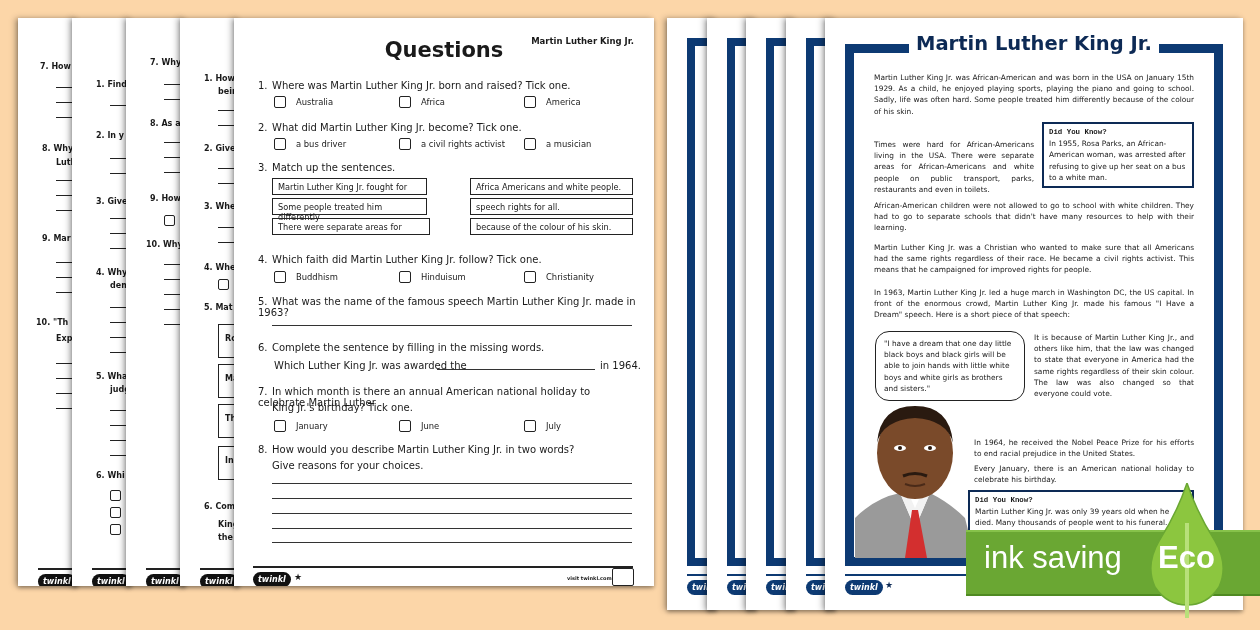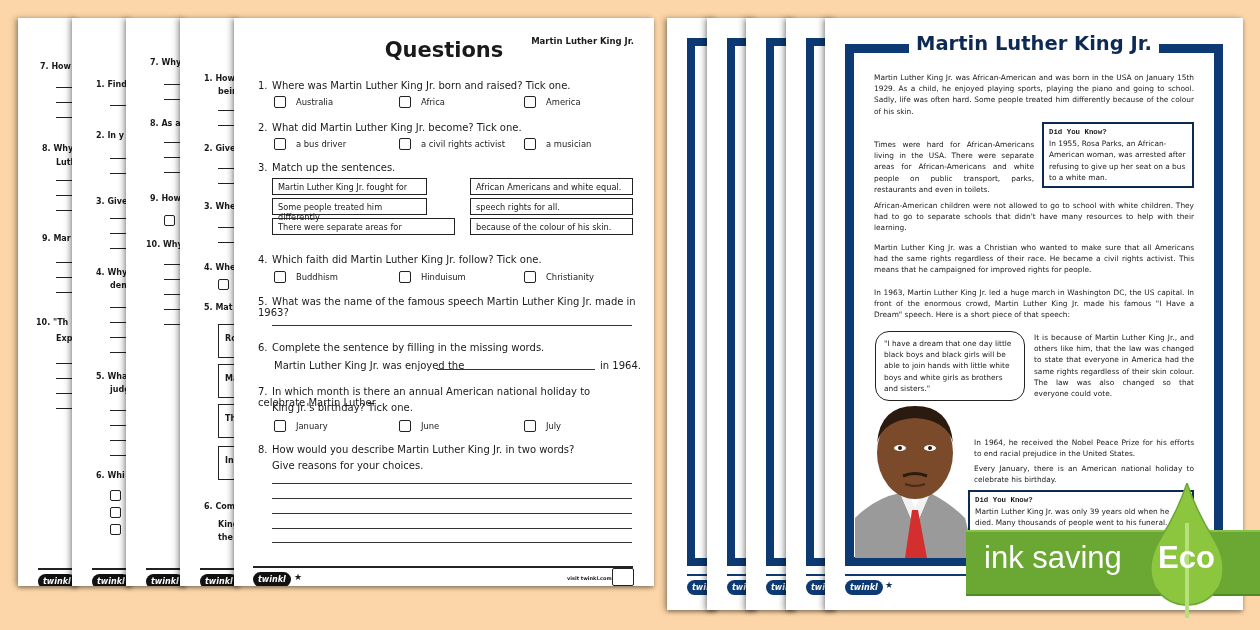--- a/index.html
+++ b/index.html
@@ -205,22 +205,22 @@
           <span class="cb"></span>
           <span>a musician</span>
         </div>
     </div>
 
     <div class="q" style="top:144px;">
       <span class="num">3.</span><span>Match up the sentences.</span>
     </div>
     <div class="mbox" style="left:38px; top:160px; width:155px;">Martin Luther King Jr. fought for</div>
     <div class="mbox" style="left:38px; top:180px; width:155px;">Some people treated him differently</div>
-    <div class="mbox" style="left:38px; top:200px; width:183px;">There were separate areas for</div>
-    <div class="mbox" style="left:236px; top:160px; width:163px;">African Americans and white equal.</div>
+    <div class="mbox" style="left:38px; top:200px; width:158px;">There were separate areas for</div>
+    <div class="mbox" style="left:236px; top:160px; width:163px;">Africa Americans and white people.</div>
     <div class="mbox" style="left:236px; top:180px; width:163px;">speech rights for all.</div>
     <div class="mbox" style="left:236px; top:200px; width:163px;">because of the colour of his skin.</div>
 
     <div class="q" style="top:236px;">
       <span class="num">4.</span><span>Which faith did Martin Luther King Jr. follow? Tick one.</span>
     </div>
     <div class="opts" style="top:253px;">
       <div class="opt">
           <span class="cb"></span>
           <span>Buddhism</span>
@@ -237,21 +237,21 @@
 
     <div class="q" style="top:278px;">
       <span class="num">5.</span><span>What was the name of the famous speech Martin Luther King Jr. made in 1963?</span>
     </div>
     <div class="ans-line" style="top:307px;"></div>
 
     <div class="q" style="top:324px;">
       <span class="num">6.</span><span>Complete the sentence by filling in the missing words.</span>
     </div>
     <div class="q" style="top:342px; left:40px;">
-      <span>Martin Luther King Jr. was enjoyed the</span>
+      <span>Which Luther King Jr. was awarded the</span>
     </div>
     <div style="position:absolute; left:203px; top:351px; width:158px; height:1px; background:#333;"></div>
     <div class="q" style="top:342px; left:366px; right:auto;">
       <span>in 1964.</span>
     </div>
 
     <div class="q" style="top:368px;">
       <span class="num">7.</span><span>In which month is there an annual American national holiday to celebrate Martin Luther</span>
     </div>
     <div class="q" style="top:384px; left:38px;">

